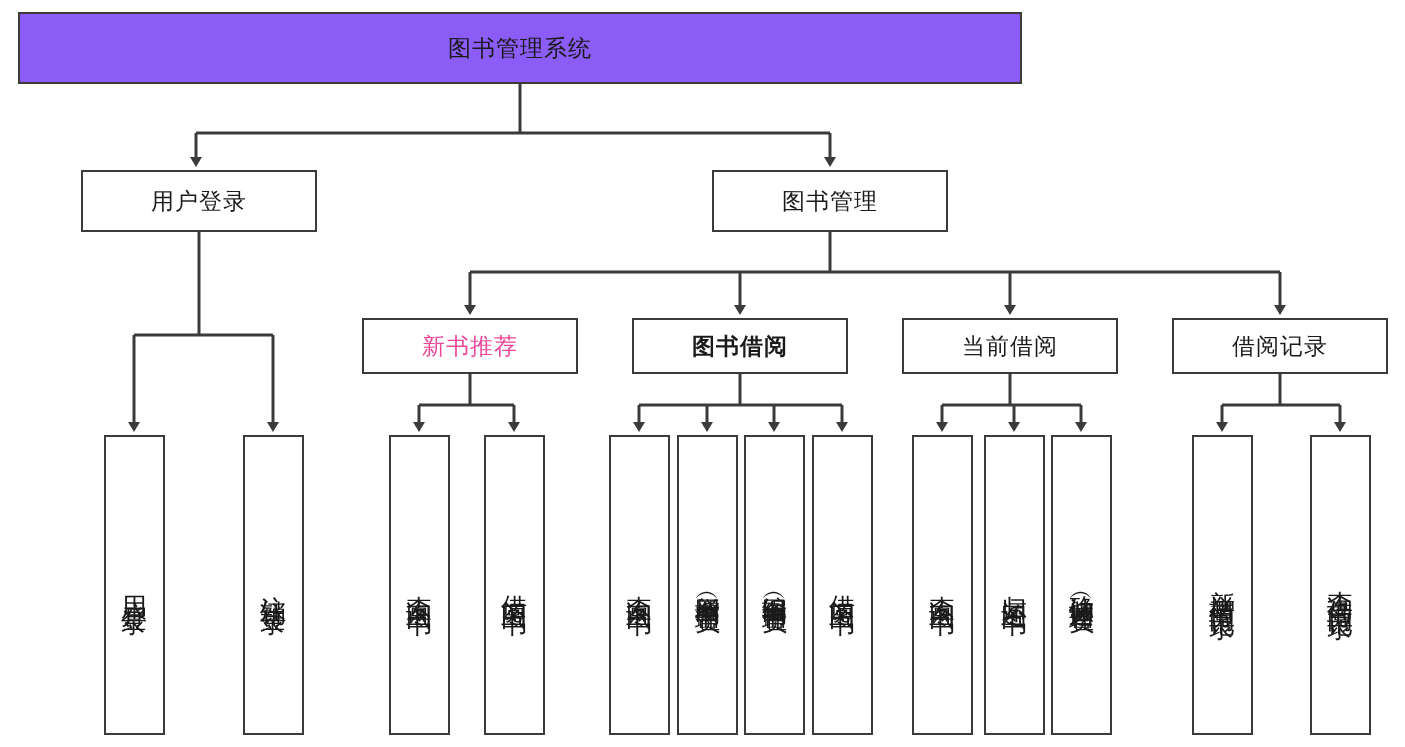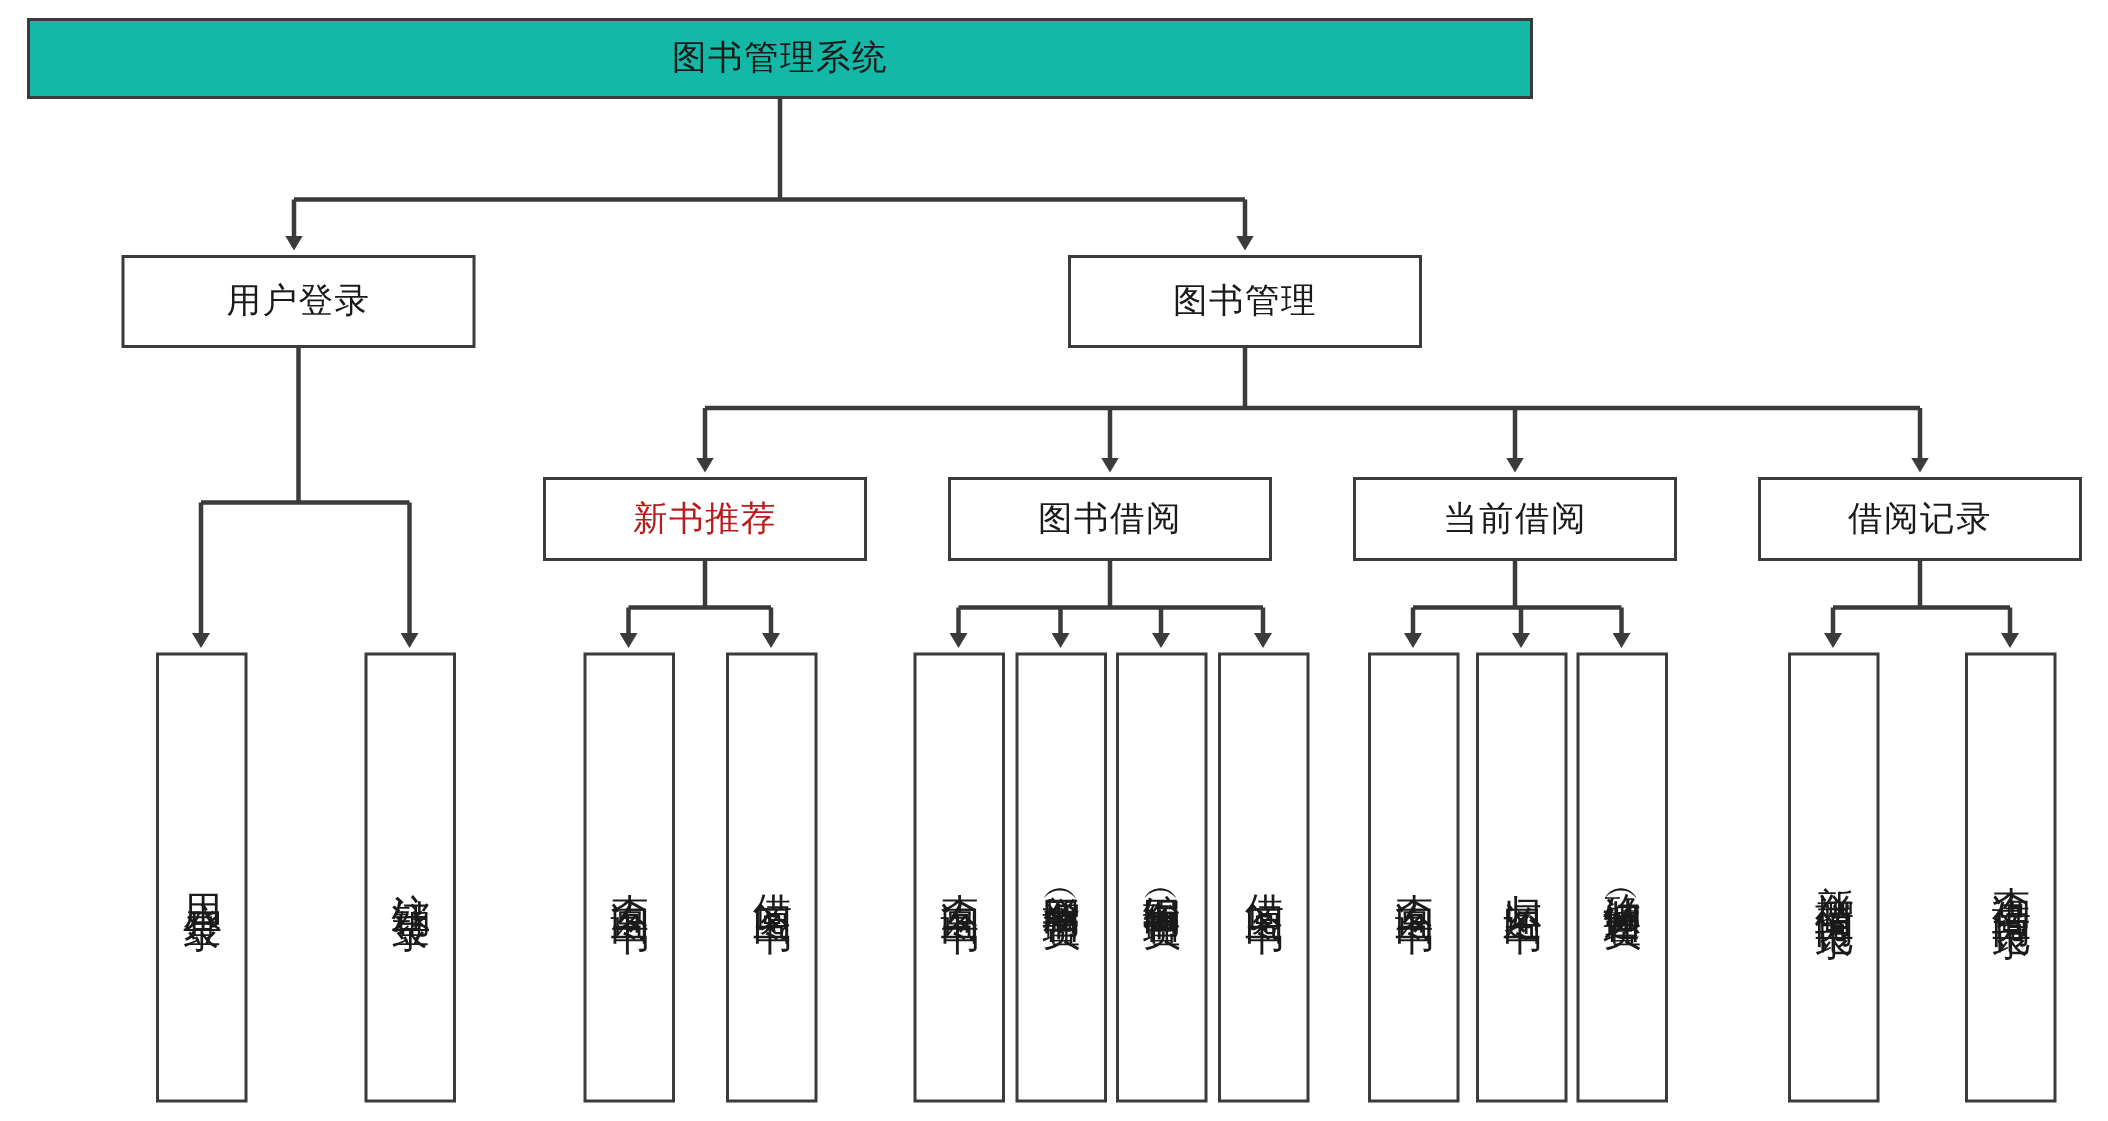--- a/index.html
+++ b/index.html
@@ -115,35 +115,35 @@
       <path d="M1014,405 L1014,423" marker-end="url(#arrow)"></path>
       <path d="M1081,405 L1081,423" marker-end="url(#arrow)"></path>
 
       <path d="M1280,374 L1280,405"></path>
       <path d="M1222,405 L1340,405"></path>
       <path d="M1222,405 L1222,423" marker-end="url(#arrow)"></path>
       <path d="M1340,405 L1340,423" marker-end="url(#arrow)"></path>
     </g>
   </svg>
 
-  <div class="node horizontal" style="left: 18px; top: 12px; width: 1004px; height: 54px; border-color: rgb(59, 59, 59); background: #14b8a6; color: rgb(26, 26, 26);">
+  <div class="node horizontal" style="left: 18px; top: 12px; width: 1004px; height: 72px; border-color: rgb(59, 59, 59); background: #8b5cf6; color: rgb(26, 26, 26);">
     <span class="node-label">图书管理系统</span>
   </div>
 
   <div class="node horizontal" style="left: 81px; top: 170px; width: 236px; height: 62px; border-color: rgb(59, 59, 59); background: rgb(255, 255, 255); color: rgb(26, 26, 26);">
     <span class="node-label">用户登录</span>
   </div>
   <div class="node horizontal" style="left: 712px; top: 170px; width: 236px; height: 62px; border-color: rgb(59, 59, 59); background: rgb(255, 255, 255); color: rgb(26, 26, 26);">
     <span class="node-label">图书管理</span>
   </div>
 
-  <div class="node horizontal" style="left: 362px; top: 318px; width: 216px; height: 56px; border-color: rgb(59, 59, 59); background: rgb(255, 255, 255); color: #b91c1c;">
+  <div class="node horizontal" style="left: 362px; top: 318px; width: 216px; height: 56px; border-color: rgb(59, 59, 59); background: rgb(255, 255, 255); color: #ec4899;">
     <span class="node-label">新书推荐</span>
   </div>
-  <div class="node horizontal" style="left: 632px; top: 318px; width: 216px; height: 56px; border-color: rgb(59, 59, 59); background: rgb(255, 255, 255); color: rgb(26, 26, 26);">
+  <div class="node horizontal" style="left: 632px; top: 318px; width: 216px; height: 56px; border-color: rgb(59, 59, 59); background: rgb(255, 255, 255); color: rgb(26, 26, 26); font-weight: bold;">
     <span class="node-label">图书借阅</span>
   </div>
   <div class="node horizontal" style="left: 1172px; top: 318px; width: 216px; height: 56px; border-color: rgb(59, 59, 59); background: rgb(255, 255, 255); color: rgb(26, 26, 26);">
     <span class="node-label">借阅记录</span>
   </div>
   <div class="node horizontal" style="left: 902px; top: 318px; width: 216px; height: 56px; border-color: rgb(59, 59, 59); background: rgb(255, 255, 255); color: rgb(26, 26, 26);">
     <span class="node-label">当前借阅</span>
   </div>
 
   <div class="node vertical" style="left: 104px; top: 435px; width: 61px; height: 300px; border-color: rgb(59, 59, 59); background: rgb(255, 255, 255); color: rgb(26, 26, 26);">

